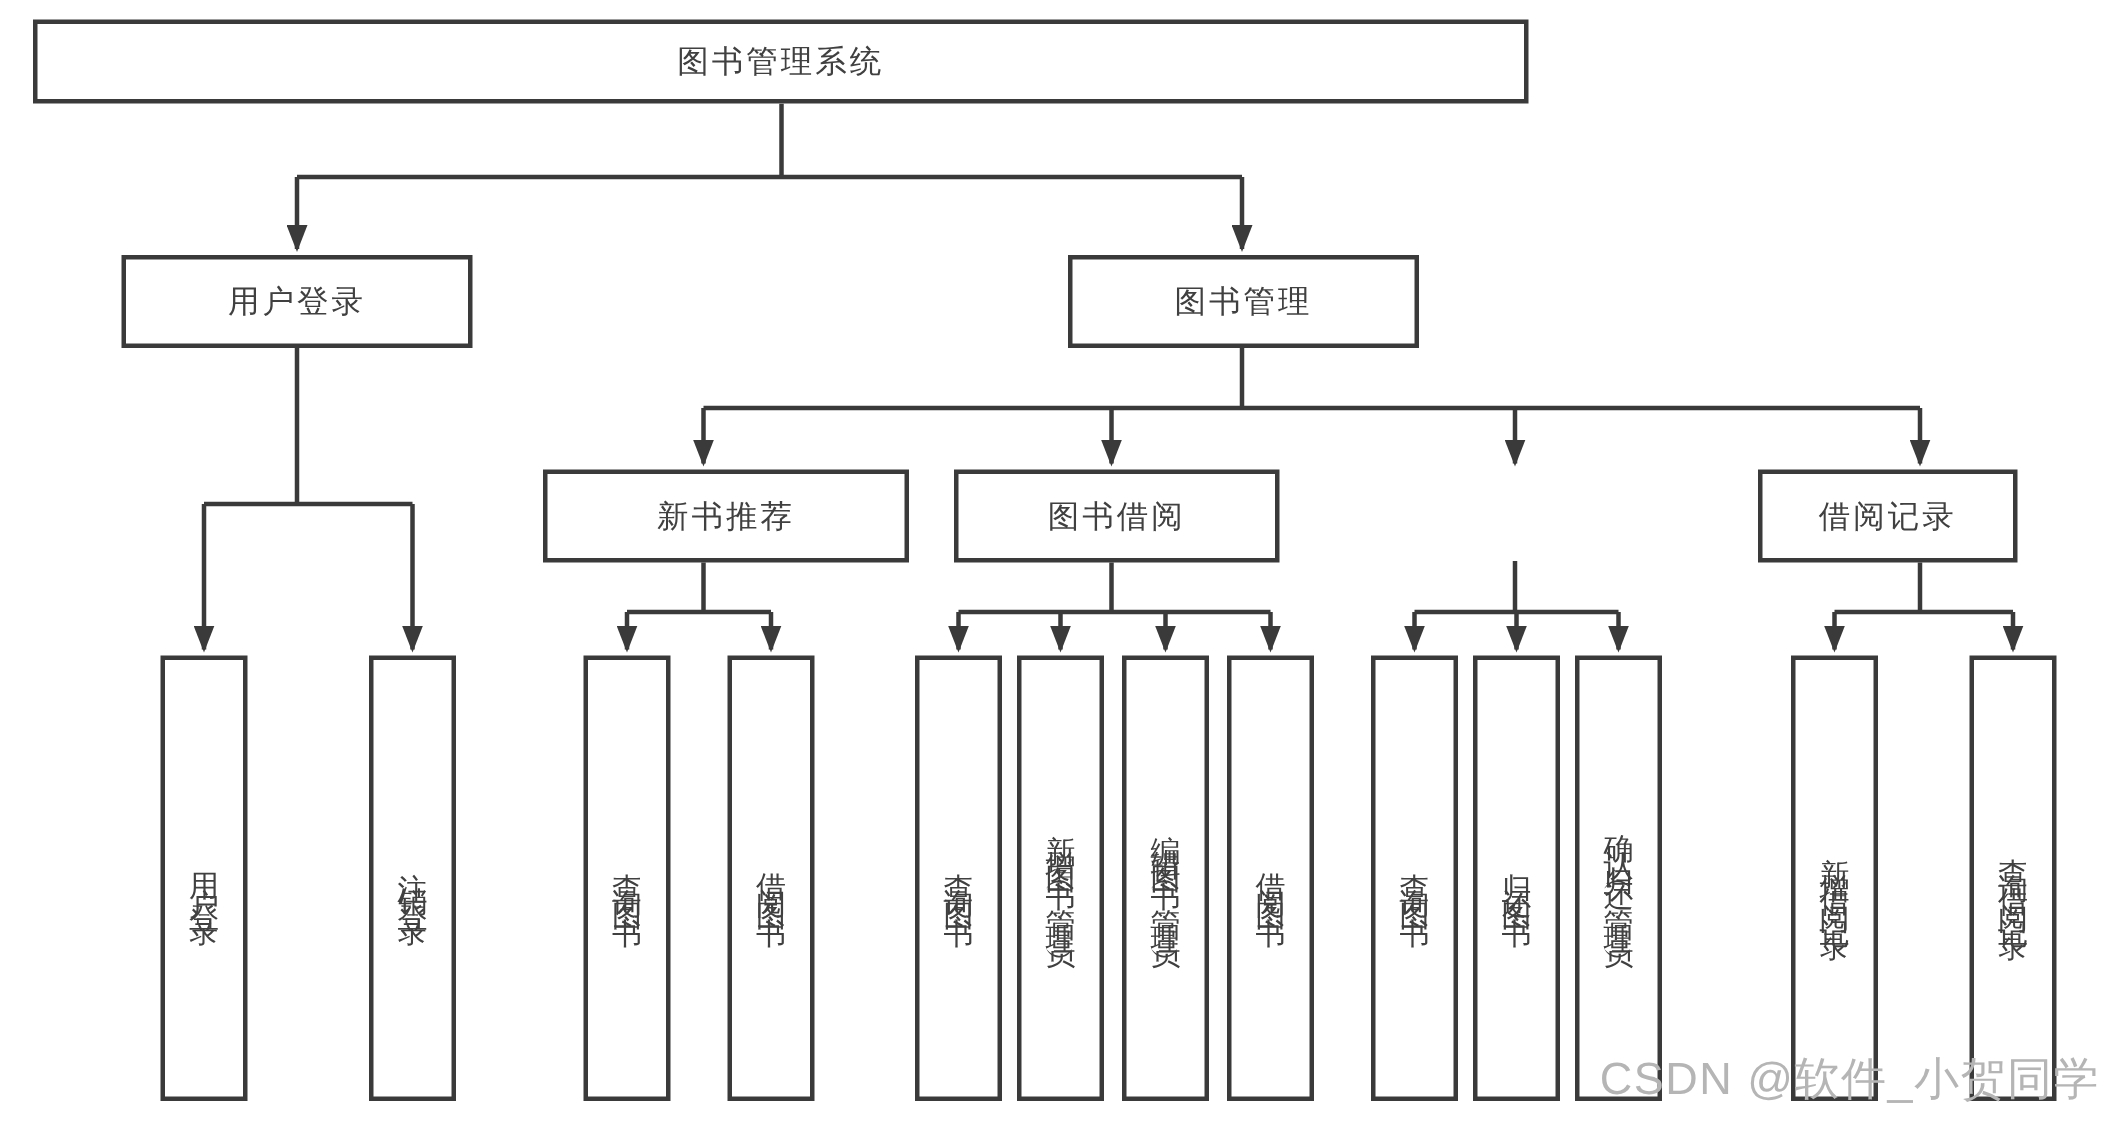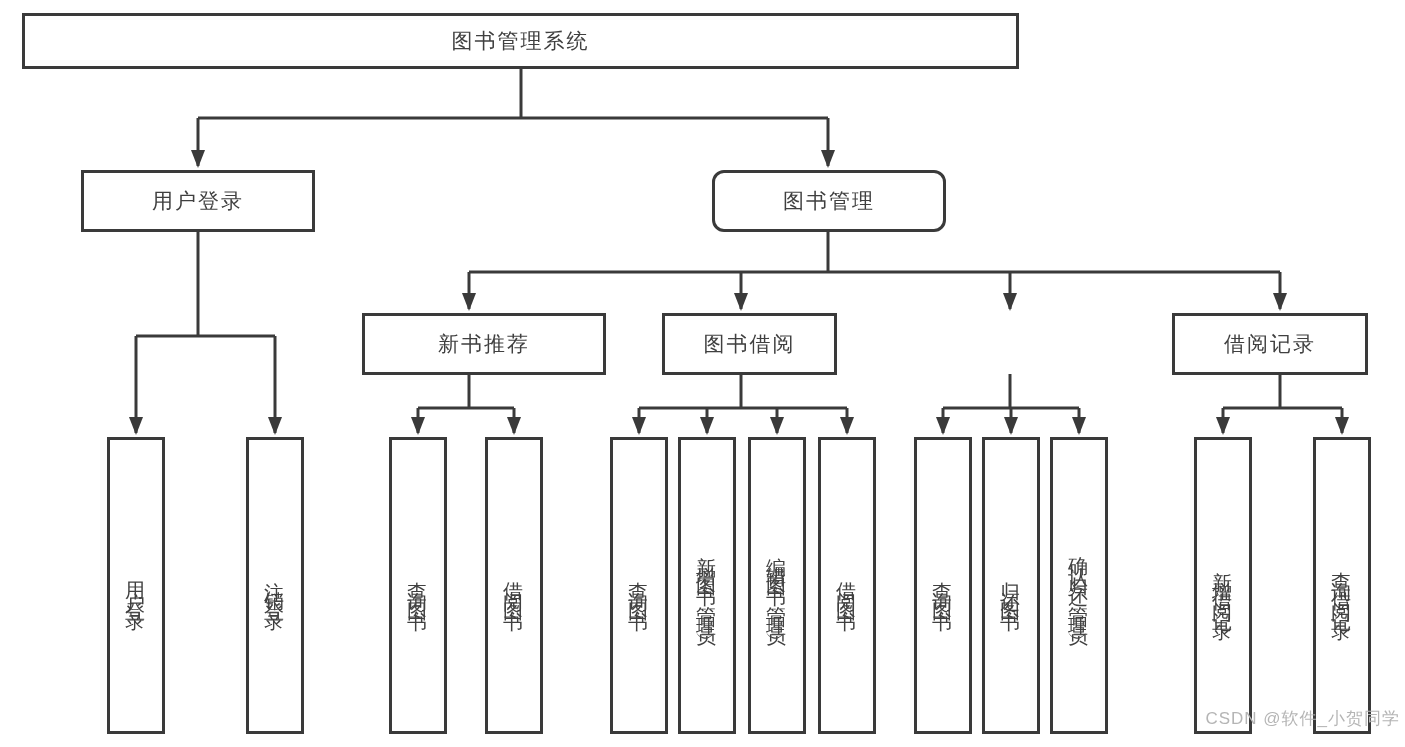--- a/index.html
+++ b/index.html
@@ -38,22 +38,22 @@
     text-orientation:mixed;
     font-size:20px;
     letter-spacing:10px;
     font-weight:500;
     color:var(--node-text);
     white-space:nowrap;
   }
   .watermark{
     position:absolute;
     right:5px;
-    bottom:17px;
-    font-size:17px;
+    bottom:7px;
+    font-size:30px;
     color:var(--watermark);
     letter-spacing:1px;
     z-index:5;
     pointer-events:none;
     text-align:right;
   }
 </style>
 </head>
 <body>
 
@@ -107,31 +107,31 @@
     <line class="c-line" x1="1342" y1="408" x2="1342" y2="433" marker-end="url(#arrow)"></line>
   </svg>
 
   <div class="node h root" style="left:22px;top:13px;width:997px;height:56px;">
     <span>图书管理系统</span>
   </div>
 
   <div class="node h" style="left:81px;top:170px;width:234px;height:62px;">
     <span>用户登录</span>
   </div>
-  <div class="node h" style="left:712px;top:170px;width:234px;height:62px;border-radius:12px;">
+  <div class="node h" style="left:712px;top:170px;width:234px;height:62px;">
     <span>图书管理</span>
   </div>
 
   <div class="node h" style="left:362px;top:313px;width:244px;height:62px;">
     <span>新书推荐</span>
   </div>
-  <div class="node h" style="left:662px;top:313px;width:175px;height:62px;text-align:center;">
+  <div class="node h" style="left:636px;top:313px;width:217px;height:62px;text-align:center;">
     <span>图书借阅</span>
   </div>
-  <div class="node h" style="left:1172px;top:313px;width:196px;height:62px;">
+  <div class="node h" style="left:1172px;top:313px;width:173px;height:62px;">
     <span>借阅记录</span>
   </div>
 
   <div class="node leaf" style="left:107px;">
     <span class="vtext">用户登录</span>
   </div>
   <div class="node leaf" style="left:246px;">
     <span class="vtext">注销登录</span>
   </div>
 

